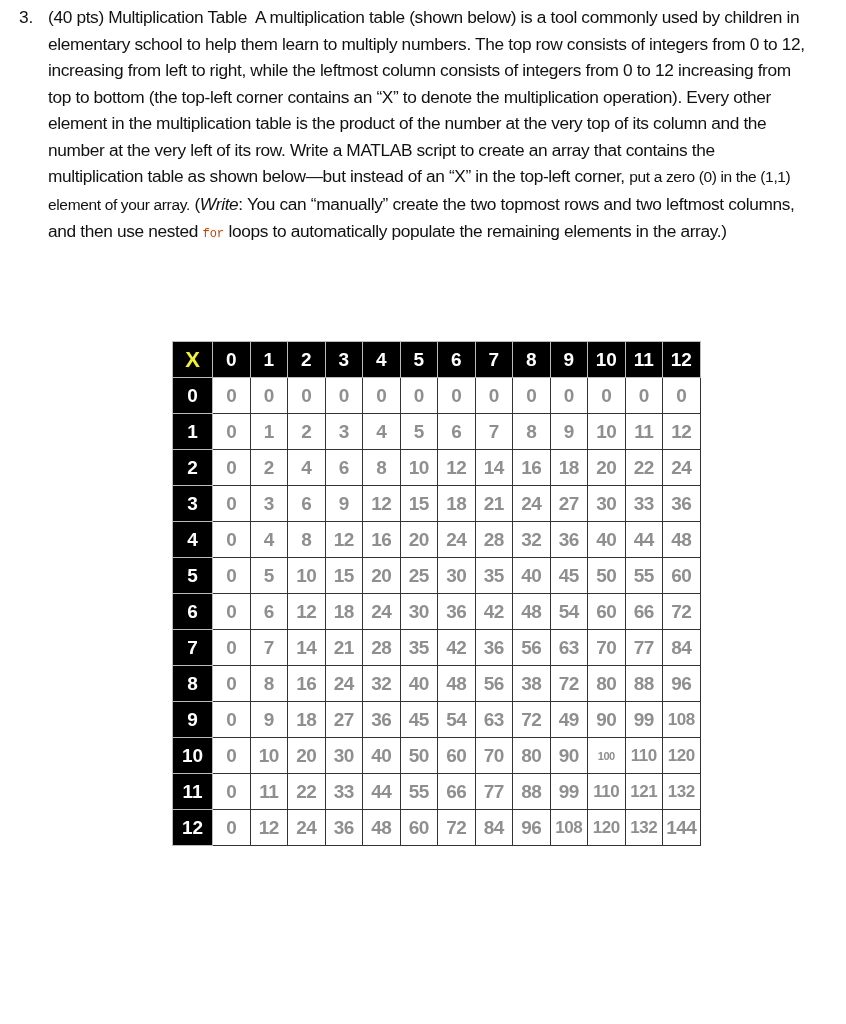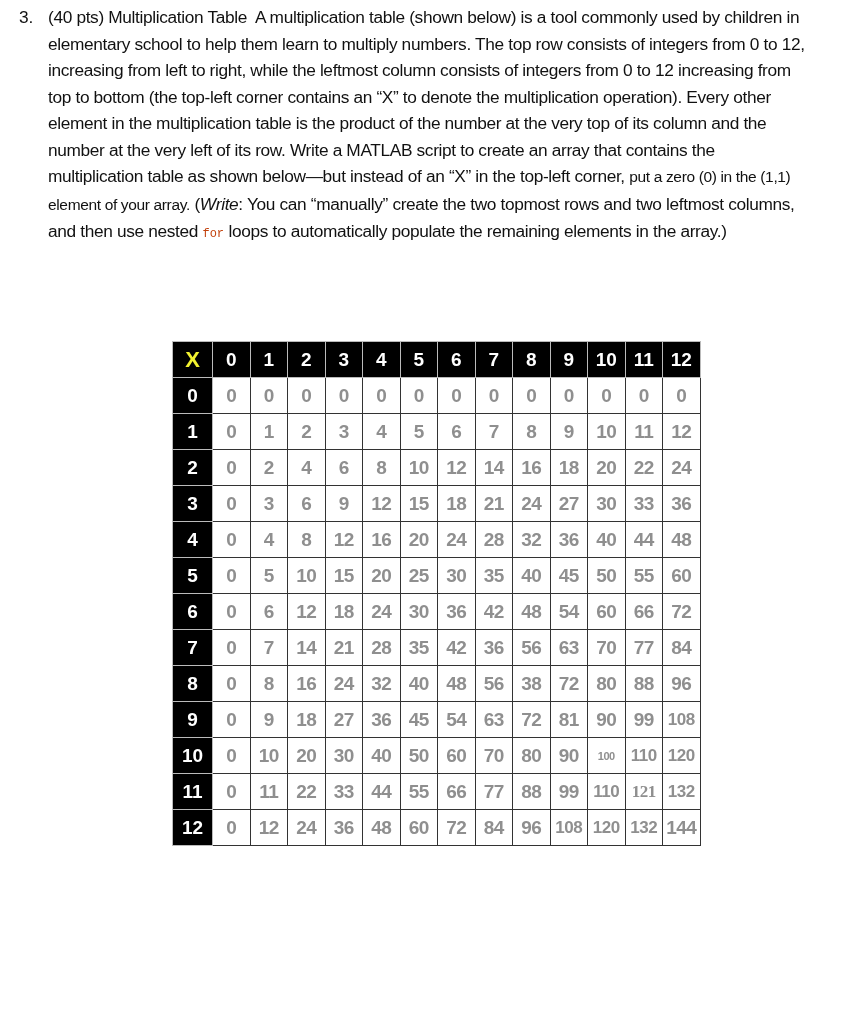--- a/index.html
+++ b/index.html
@@ -204,21 +204,21 @@
         <td class="hdr c0">9</td>
         <td class="cell cn">0</td>
         <td class="cell cn">9</td>
         <td class="cell cn">18</td>
         <td class="cell cn">27</td>
         <td class="cell cn">36</td>
         <td class="cell cn">45</td>
         <td class="cell cn">54</td>
         <td class="cell cn">63</td>
         <td class="cell cn">72</td>
-        <td class="cell cn">81</td>
+        <td class="cell cn">49</td>
         <td class="cell cn">90</td>
         <td class="cell cn">99</td>
         <td class="cell cn" style="font-size: 17px;">108</td>
       </tr>
       <tr>
         <td class="hdr c0">10</td>
         <td class="cell cn">0</td>
         <td class="cell cn">10</td>
         <td class="cell cn">20</td>
         <td class="cell cn">30</td>
@@ -238,21 +238,21 @@
         <td class="cell cn">11</td>
         <td class="cell cn">22</td>
         <td class="cell cn">33</td>
         <td class="cell cn">44</td>
         <td class="cell cn">55</td>
         <td class="cell cn">66</td>
         <td class="cell cn">77</td>
         <td class="cell cn">88</td>
         <td class="cell cn">99</td>
         <td class="cell cn" style="font-size: 17px;">110</td>
-        <td class="cell cn" style="font-size: 17px; font-family: Liberation Serif, serif;">121</td>
+        <td class="cell cn" style="font-size: 17px;">121</td>
         <td class="cell cn" style="font-size: 17px;">132</td>
       </tr>
       <tr>
         <td class="hdr c0">12</td>
         <td class="cell cn">0</td>
         <td class="cell cn">12</td>
         <td class="cell cn">24</td>
         <td class="cell cn">36</td>
         <td class="cell cn">48</td>
         <td class="cell cn">60</td>

